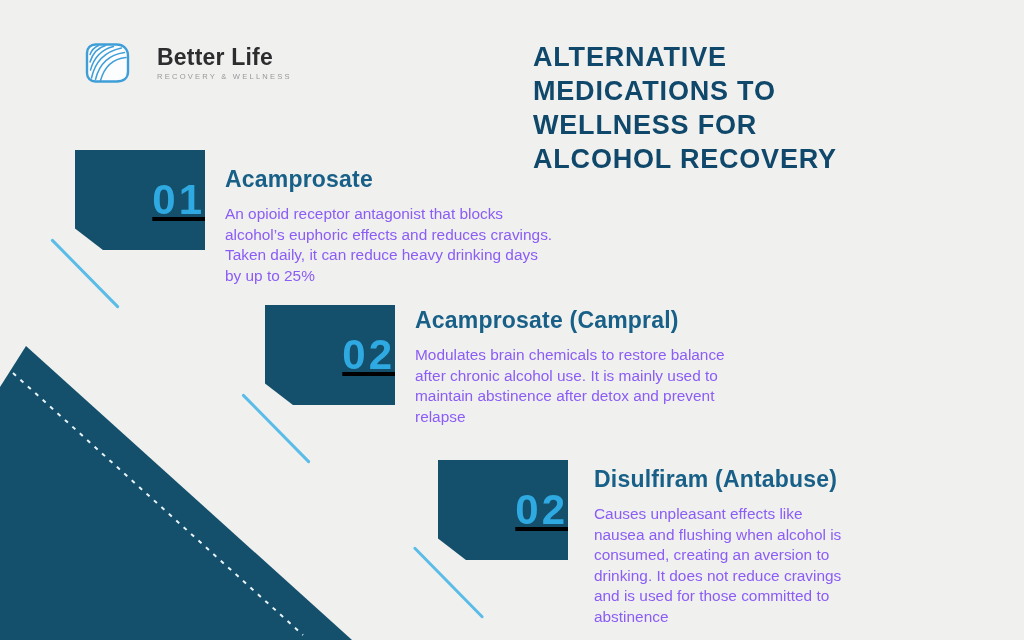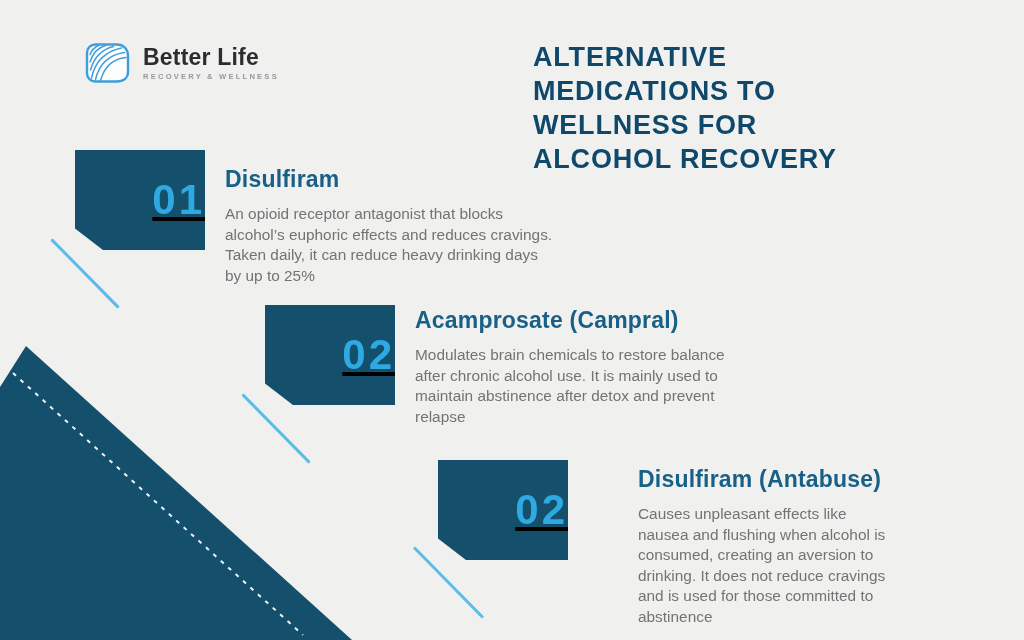--- a/index.html
+++ b/index.html
@@ -5,24 +5,24 @@
   html, body { margin: 0; padding: 0; background: #ddd; }
   .canvas {
     position: relative;
     width: 1024px; height: 640px;
     background: #f0f1ef;
     overflow: hidden;
     font-family: "Liberation Sans", sans-serif;
   }
 
   
-  .logo { position: absolute; left: 66px; top: 43px; display: flex; align-items: center; gap: 13px; padding-left: 19px; }
+  .logo { position: absolute; left: 66px; top: 43px; display: flex; align-items: center; gap: 27px; padding-left: 19px; }
   .logo-icon { width: 45px; height: 40px; display: block; }
   .logo-name { font-size: 23px; font-weight: 600; color: #2d2d2f; letter-spacing: 0.2px; line-height: 1.05; }
-  .logo-tagline { font-size: 7.6px; font-weight: 700; letter-spacing: 2.2px; color: #96989a; margin-top: 3px; }
+  .logo-tagline { font-size: 7.6px; font-weight: 400; letter-spacing: 2.2px; color: #96989a; margin-top: 3px; }
 
   
   .title {
     position: absolute; top: 40px; right: 61px; width: 430px;
     margin: 0; 
     font-size: 27px; line-height: 34px; font-weight: bold;
     letter-spacing: 0.8px; color: #10486b;
   }
   .title span { display: block; }
 
@@ -50,30 +50,30 @@
     background: #5bbce8; transform: rotate(45.5deg);
   }
   .a1 { left: 37px;  top: 272px; width: 96px; }
   .a2 { left: 228px; top: 427px; width: 96px; }
   .a3 { left: 399px; top: 581px; width: 99px; }
 
   
   .item-text { position: absolute; }
   .t1 { left: 225px; top: 166px; width: 330px; }
   .t2 { left: 415px; top: 307px; width: 322px; }
-  .t3 { left: 594px; top: 466px; width: 262px; margin-left: 44px; }
+  .t3 { left: 594px; top: 466px; width: 262px; }
   .item-heading {
     margin: 0 0 11px 0;
     font-size: 23px; font-weight: bold; letter-spacing: 0.2px;
     color: #186087;
   }
   .item-desc {
     margin: 0;
     font-size: 15.4px; line-height: 20.5px;
-    color: #737373;
+    color: #8b5cf6;
   }
 </style>
 </head>
 <body>
 
 <div class="canvas">
 
   <div class="logo">
     <svg class="logo-icon" viewBox="0 0 44 40" aria-hidden="true">
       <path d="M10 1.5 H31 C38 1.5 42.5 6 42.5 13 V29 C42.5 35 38 38.5 31 38.5 H10 C5 38.5 1.5 35 1.5 30 V10 C1.5 5 5 1.5 10 1.5 Z" fill="#fcfdfe" stroke="#3f9ed8" stroke-width="2.4"></path>
@@ -102,21 +102,21 @@
   <svg class="triangle" viewBox="0 0 360 300" aria-hidden="true">
     <polygon points="26,6 0,47 0,300 352,300" fill="#14506c"></polygon>
     <line x1="13" y1="33" x2="303" y2="295" stroke="#eaf5fa" stroke-width="2" stroke-dasharray="4 6"></line>
   </svg>
 
   <div class="num-box b1">
     <span class="num">01</span>
   </div>
   <div class="accent a1"></div>
   <div class="item-text t1">
-    <h2 class="item-heading">Disulfiram</h2>
+    <h2 class="item-heading">Acamprosate</h2>
     <p class="item-desc">An opioid receptor antagonist that blocks alcohol’s euphoric effects and reduces cravings. Taken daily, it can reduce heavy drinking days by up to 25%</p>
   </div>
 
   <div class="num-box b2">
     <span class="num">02</span>
   </div>
   <div class="accent a2"></div>
   <div class="item-text t2">
     <h2 class="item-heading">Acamprosate (Campral)</h2>
     <p class="item-desc">Modulates brain chemicals to restore balance after chronic alcohol use. It is mainly used to maintain abstinence after detox and prevent relapse</p>

